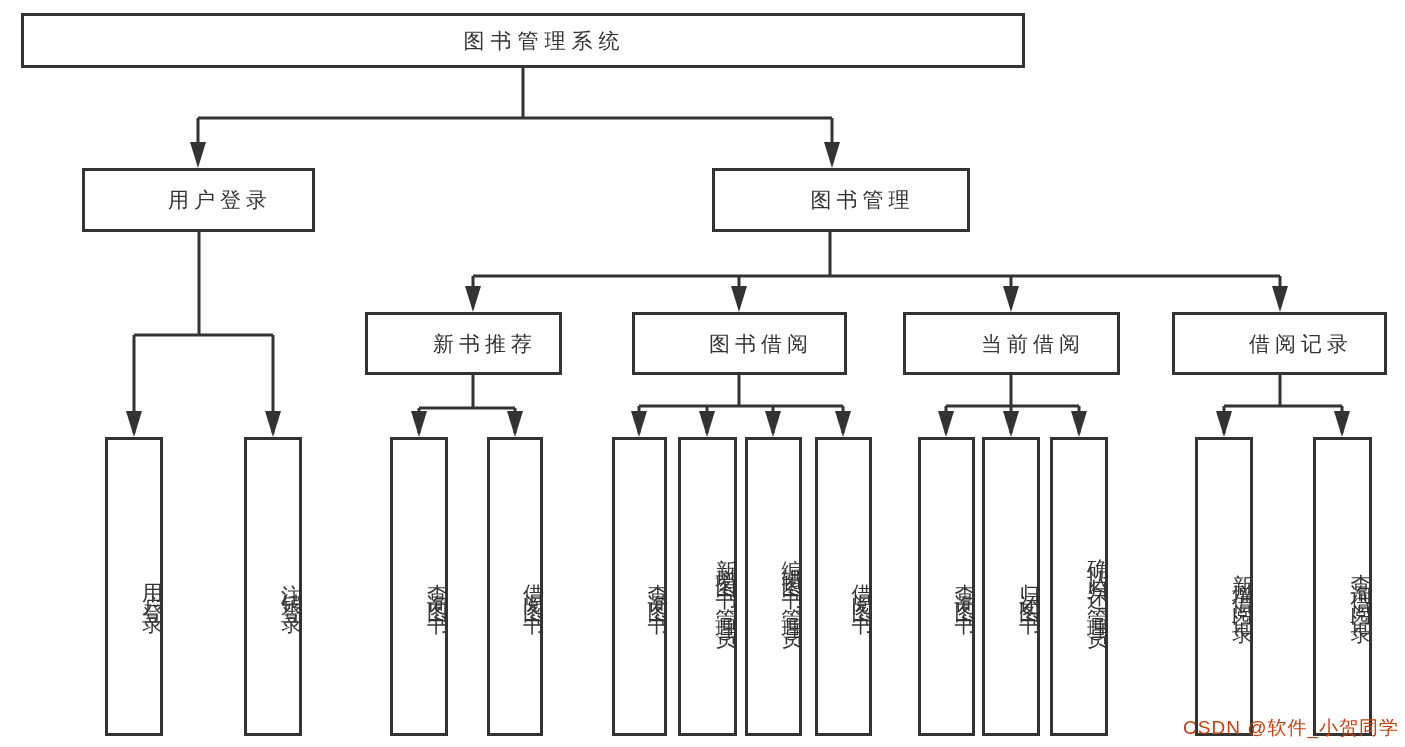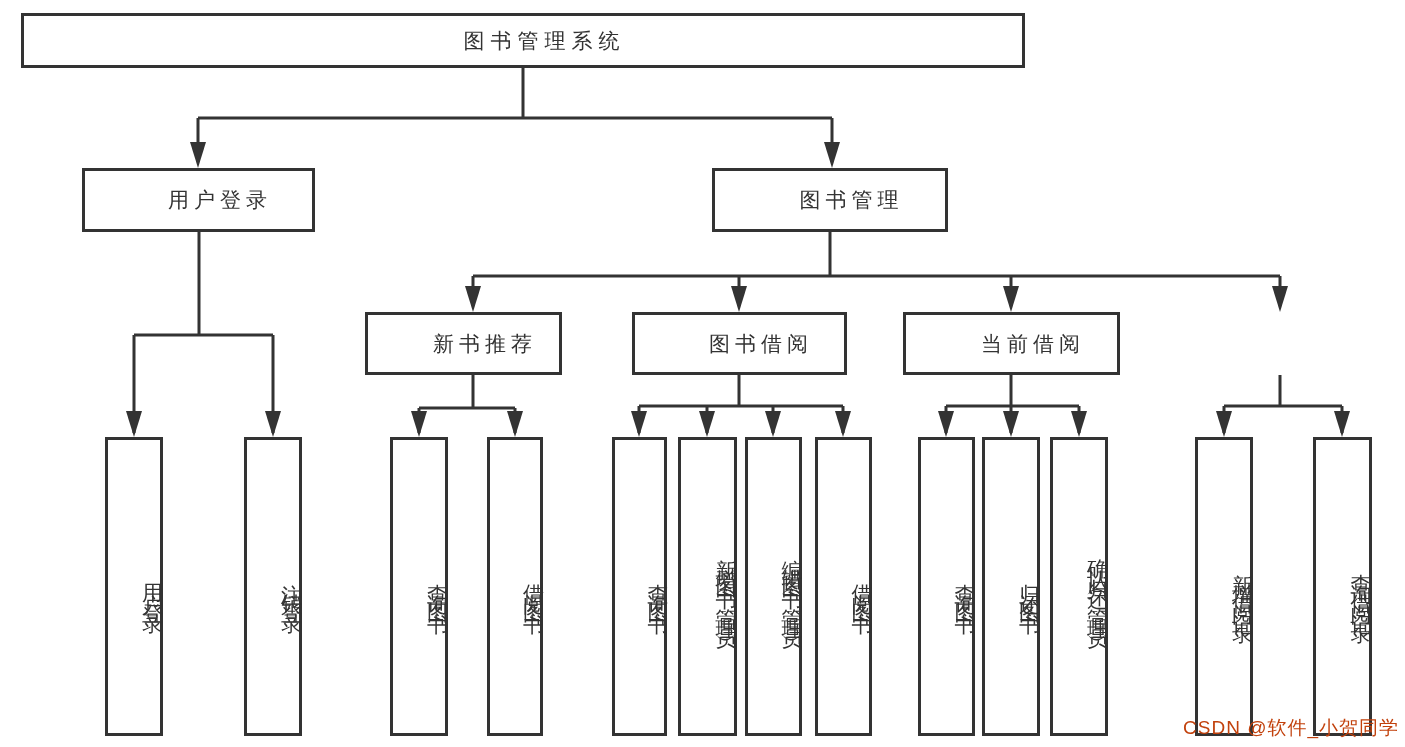--- a/index.html
+++ b/index.html
@@ -95,32 +95,35 @@
     </g>
   </svg>
 
   <div class="node root" style="left:21px;top:13px;width:1004px;height:55px">
     <span class="hlabel">图书管理系统</span>
   </div>
 
   <div class="node" style="left:82px;top:168px;width:233px;height:64px">
     <span class="hlabel">用户登录</span>
   </div>
-  <div class="node" style="left:712px;top:168px;width:236px;height:64px">
+  <div class="node" style="left:712px;top:168px;width:258px;height:64px">
     <span class="hlabel">图书管理</span>
   </div>
 
   <div class="node" style="left:365px;top:312px;width:197px;height:63px">
     <span class="hlabel">新书推荐</span>
   </div>
   <div class="node" style="left:903px;top:312px;width:217px;height:63px">
     <span class="hlabel">当前借阅</span>
   </div>
   <div class="node" style="left:632px;top:312px;width:215px;height:63px">
     <span class="hlabel">图书借阅</span>
+  </div>
+  <div class="node" style="left:1172px;top:312px;width:215px;height:63px">
+    <span class="hlabel">借阅记录</span>
   </div>
 
   <div class="node" style="left:105px;top:437px;width:58px;height:299px">
     <span class="vlabel">用户登录</span>
   </div>
   <div class="node" style="left:244px;top:437px;width:58px;height:299px">
     <span class="vlabel">注销登录</span>
   </div>
 
   <div class="node" style="left:390px;top:437px;width:58px;height:299px">

